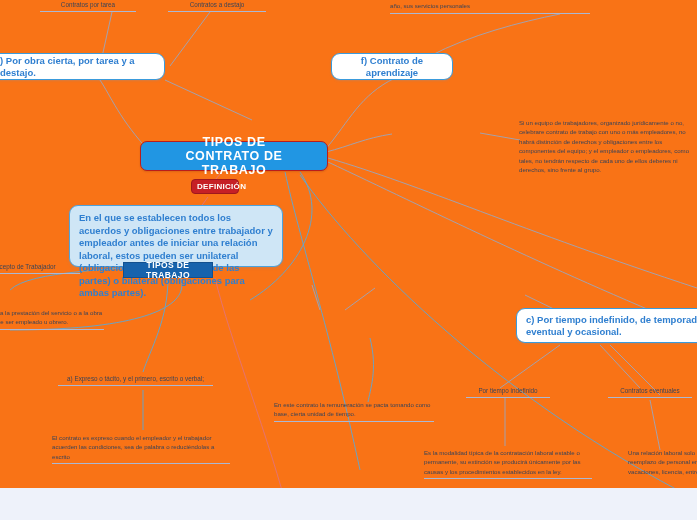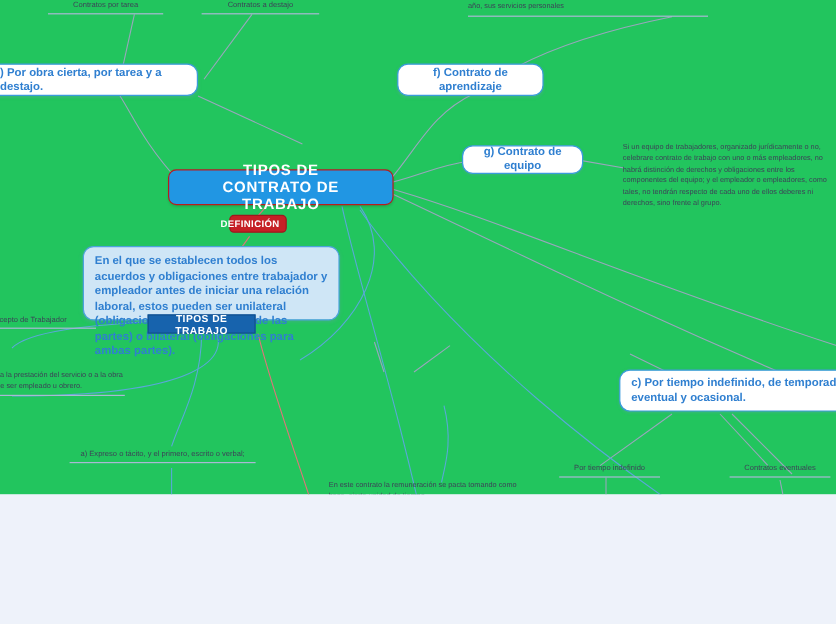--- a/index.html
+++ b/index.html
@@ -3,23 +3,23 @@
 <meta charset="utf-8">
 <style>
   html, body {
     margin: 0;
     padding: 0;
     background: #eef2fa;
   }
   #canvas {
     position: relative;
     width: 697px;
-    height: 412px;
+    height: 488px;
     overflow: hidden;
-    background: #22c55e;
+    background: #f97316;
     font-family: "Liberation Sans", sans-serif;
   }
   #edges {
     position: absolute;
     left: 0;
     top: 0;
     width: 697px;
     height: 520px;
     pointer-events: none;
   }
@@ -66,21 +66,21 @@
   .red-node {
     background: #c62026;
     border: 1px solid #9e181d;
     border-radius: 4px;
     color: #ffffff;
     font-weight: bold;
     font-size: 8px;
     letter-spacing: 0.3px;
     display: flex;
     align-items: center;
-    justify-content: flex-end;
+    justify-content: flex-start;
     text-align: center;
     padding: 0 5px;
   }
 
   
   .pill-node {
     background: #ffffff;
     border: 1.6px solid #3a9bdc;
     border-radius: 9px;
     color: #2f7fd0;
@@ -206,23 +206,20 @@
   </div>
 
   <div class="node pill-node" style="left:-10px; top:53px; width:175px; height:27px;">
     <span>) Por obra cierta, por tarea y a destajo.</span>
   </div>
 
   <div class="node pill-node centered" style="left:331px; top:53px; width:122px; height:27px;">
     <span>f) Contrato de aprendizaje</span>
   </div>
 
-  <div class="node pill-node centered" style="left:385px; top:121px; width:101px; height:24px;">
-    <span>g) Contrato de equipo</span>
-  </div>
 
 
   <div class="node pill-node" style="left:516px; top:308px; width:200px; height:35px;">
     <span>c) Por tiempo indefinido, de temporada eventual y ocasional.</span>
   </div>
 
   <div class="node root-node" style="left:140px; top:141px; width:188px; height:30px;">
     <span>TIPOS DE CONTRATO DE TRABAJO</span>
   </div>
 

